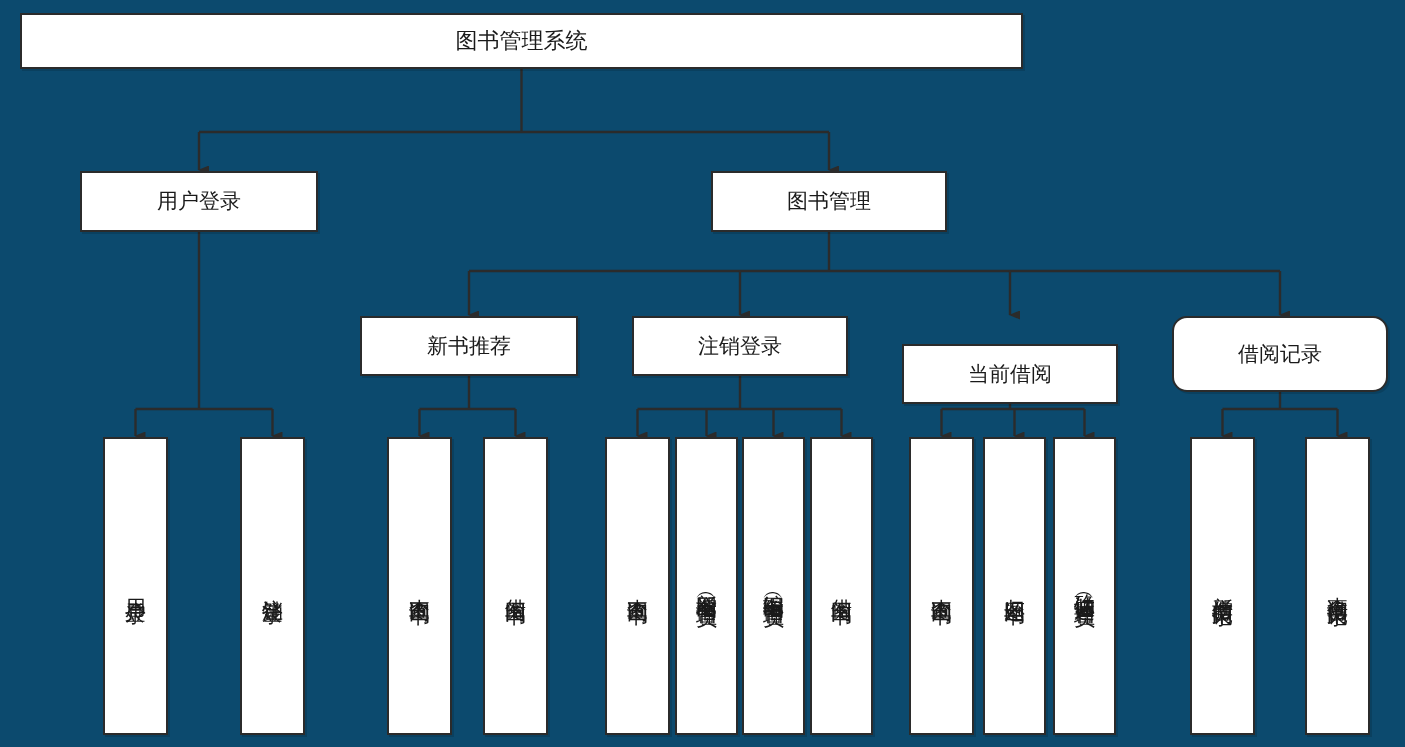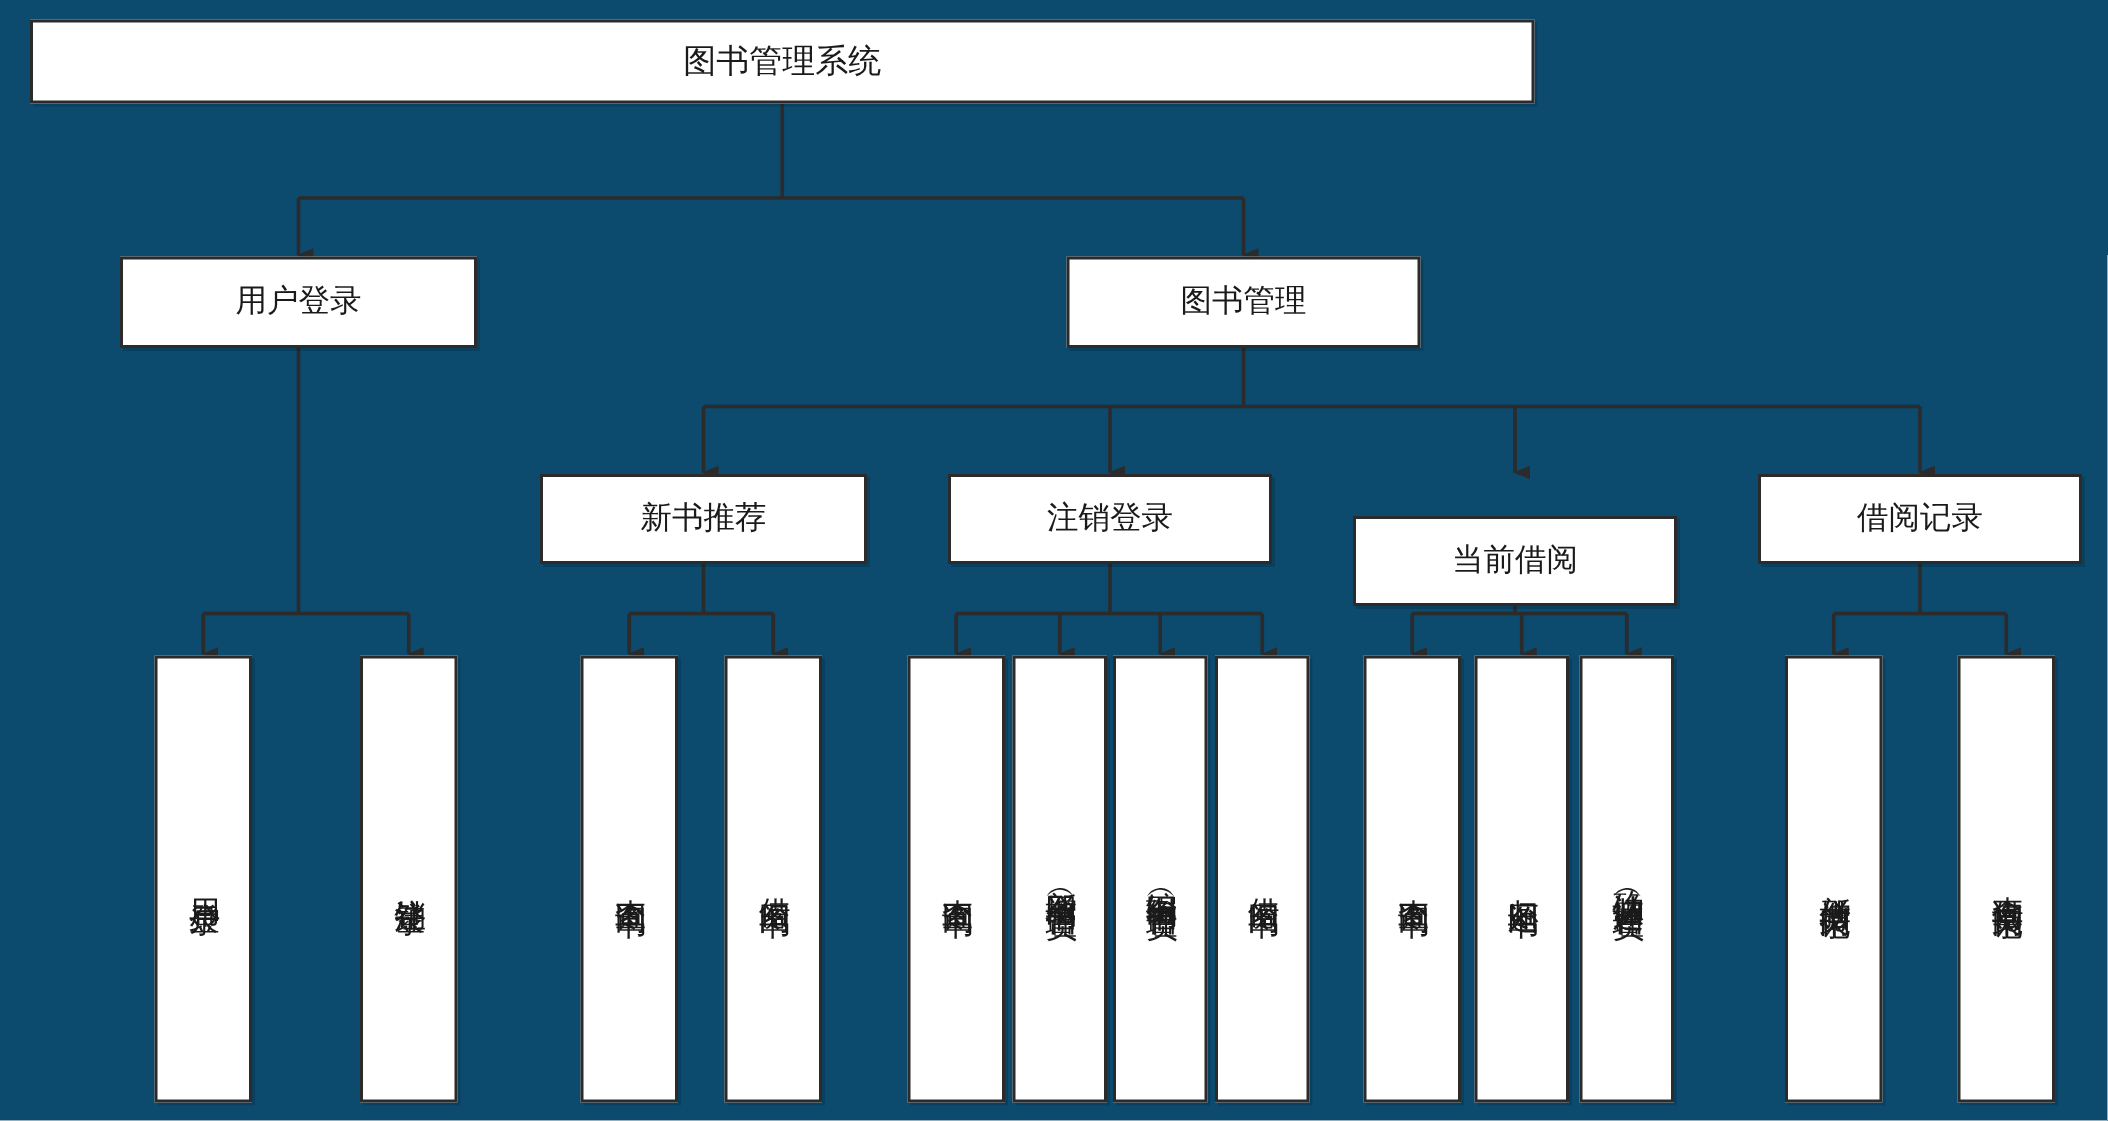--- a/index.html
+++ b/index.html
@@ -129,21 +129,21 @@
       </div>
       <div class="node horiz" style="left: 360px; top: 316px; width: 218px; height: 60px;">
         <span class="lbl">新书推荐</span>
       </div>
       <div class="node horiz" style="left: 632px; top: 316px; width: 216px; height: 60px;">
         <span class="lbl">注销登录</span>
       </div>
       <div class="node horiz" style="left: 902px; top: 316px; width: 216px; height: 60px; margin-top: 28px;">
         <span class="lbl">当前借阅</span>
       </div>
-      <div class="node horiz" style="left: 1172px; top: 316px; width: 216px; height: 60px;">
+      <div class="node horiz" style="left: 1172px; top: 316px; width: 216px; height: 76px; border-radius: 15px;">
         <span class="lbl">借阅记录</span>
       </div>
       <div class="node vert" style="left: 103px; top: 437px; width: 65px; height: 298px;">
         <span class="lbl">用户登录</span>
       </div>
       <div class="node vert" style="left: 240px; top: 437px; width: 65px; height: 298px;">
         <span class="lbl">注销登录</span>
       </div>
       <div class="node vert" style="left: 387px; top: 437px; width: 65px; height: 298px;">
         <span class="lbl">查询图书</span>

